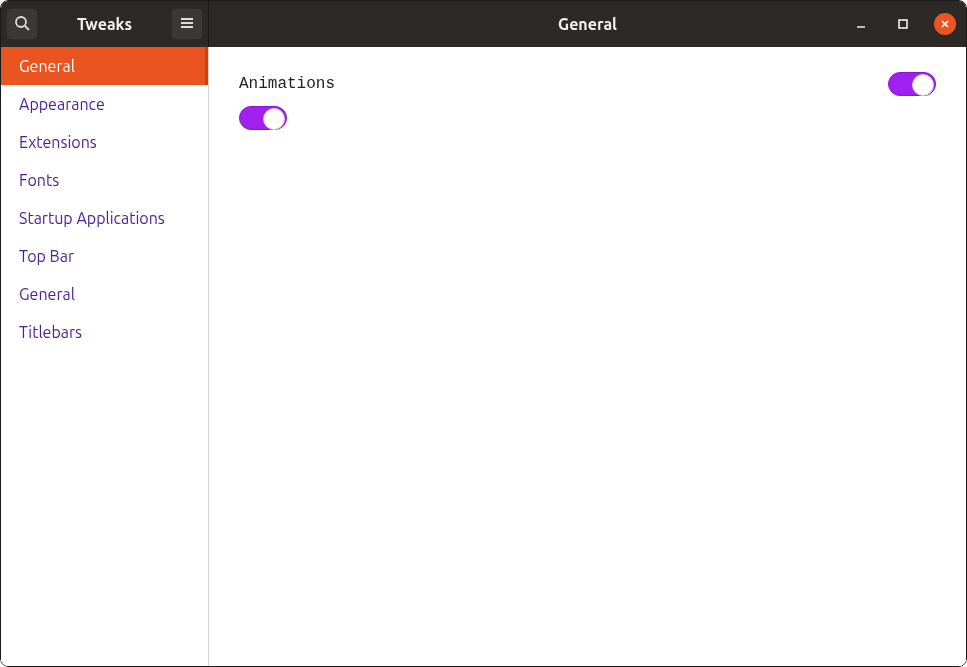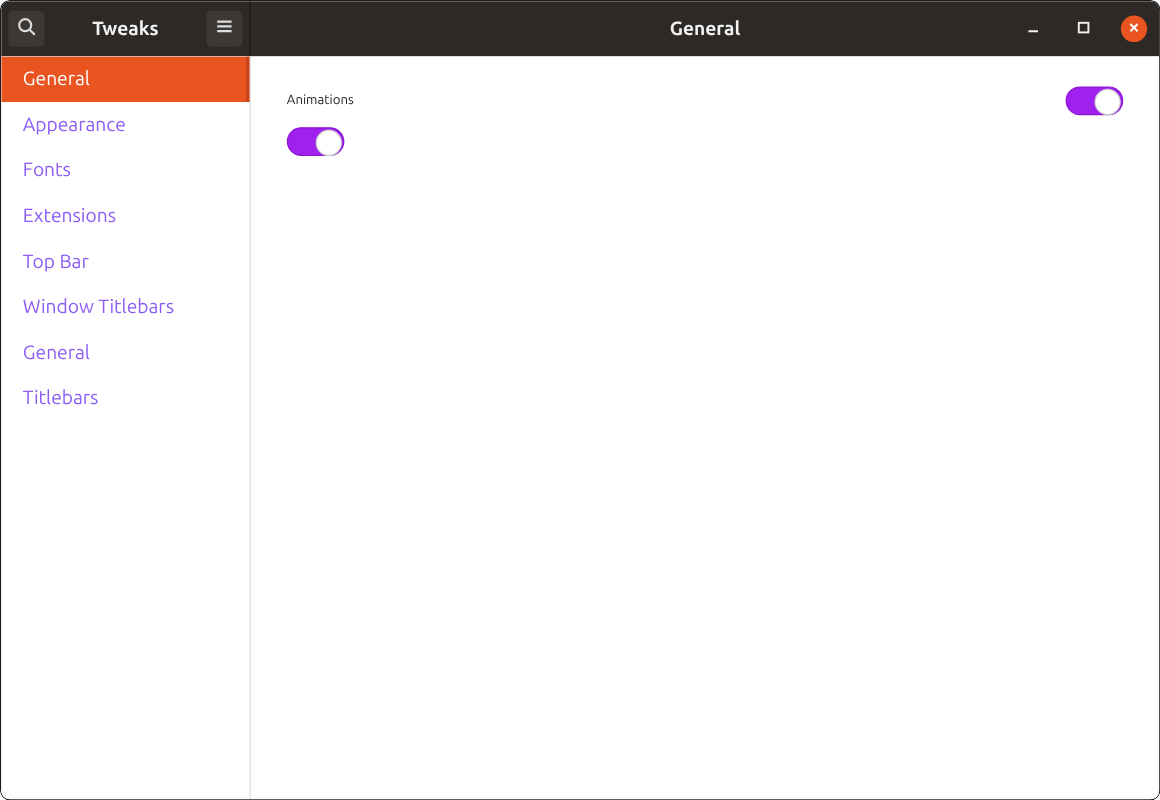--- a/index.html
+++ b/index.html
@@ -95,42 +95,43 @@
     }
     .sidebar {
       width: 208px;
       border-right: 1px solid #d4d4d4;
       background: #fff;
       overflow-y: auto;
     }
     .sidebar-item {
       padding: 10px 18px;
       font-size: 16px;
-      color: #8b5cf6;
+      color: #4c1d95;
       cursor: pointer;
     }
     .sidebar-item.active {
       background: #e95420;
       color: #fff;
       border-right: 3px solid #c7431a;
     }
     .content {
       flex: 1;
       padding: 20px 30px;
       background: #fff;
     }
     .setting-row {
       display: flex;
       align-items: center;
       justify-content: space-between;
       padding: 5px 0;
     }
     .setting-label {
-      font-size: 11px;
+      font-size: 16px;
       color: #222;
+      font-family: Liberation Mono, monospace;
     }
     .toggle {
       width: 48px;
       height: 24px;
       background: #a020f0;
       border-radius: 12px;
       position: relative;
       cursor: pointer;
       border: 1px solid #8a17d0;
     }
@@ -197,24 +198,24 @@
           </span>
         </div>
       </div>
     </div>
   </div>
 
   <div class="body">
     <div class="sidebar">
       <div class="sidebar-item active"><span>General</span></div>
       <div class="sidebar-item"><span>Appearance</span></div>
+      <div class="sidebar-item"><span>Extensions</span></div>
       <div class="sidebar-item"><span>Fonts</span></div>
-      <div class="sidebar-item"><span>Extensions</span></div>
+      <div class="sidebar-item"><span>Startup Applications</span></div>
       <div class="sidebar-item"><span>Top Bar</span></div>
-      <div class="sidebar-item"><span>Window Titlebars</span></div>
       <div class="sidebar-item"><span>General</span></div>
       <div class="sidebar-item"><span>Titlebars</span></div>
     </div>
 
     <div class="content">
       <div class="setting-row">
         <div class="setting-label">Animations</div>
         <div class="toggle"></div>
       </div>
       <div class="setting-row">

